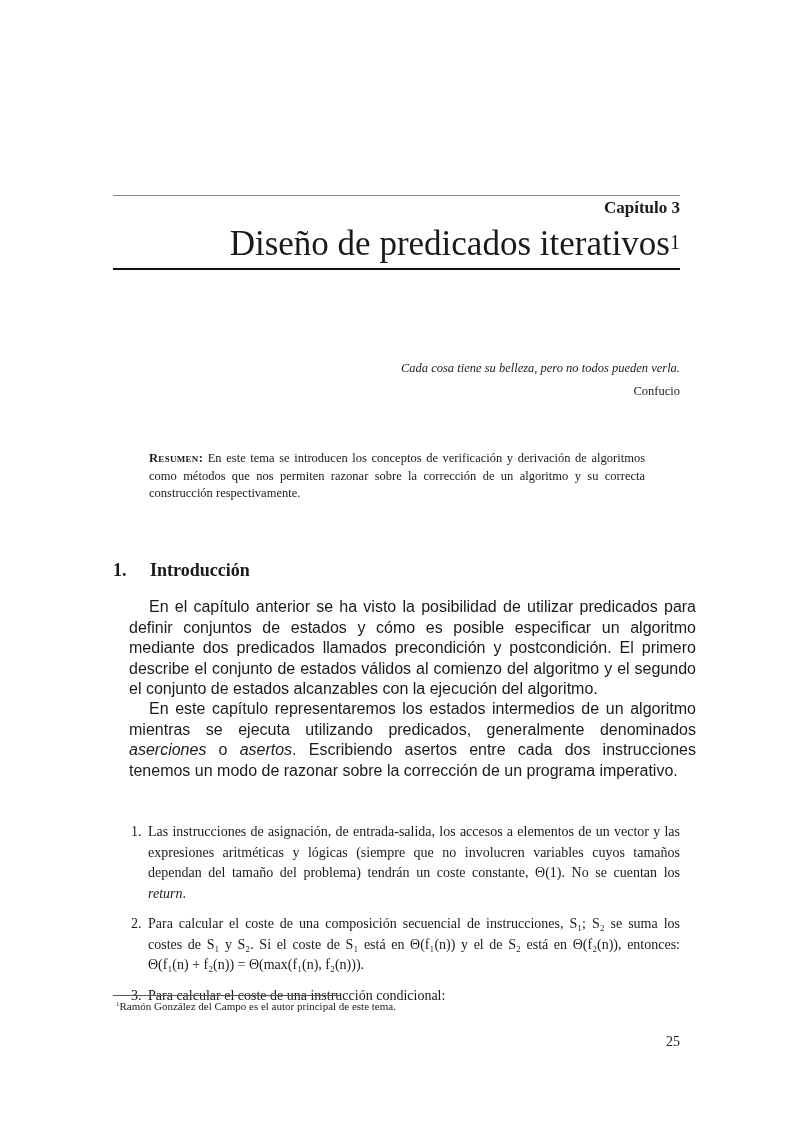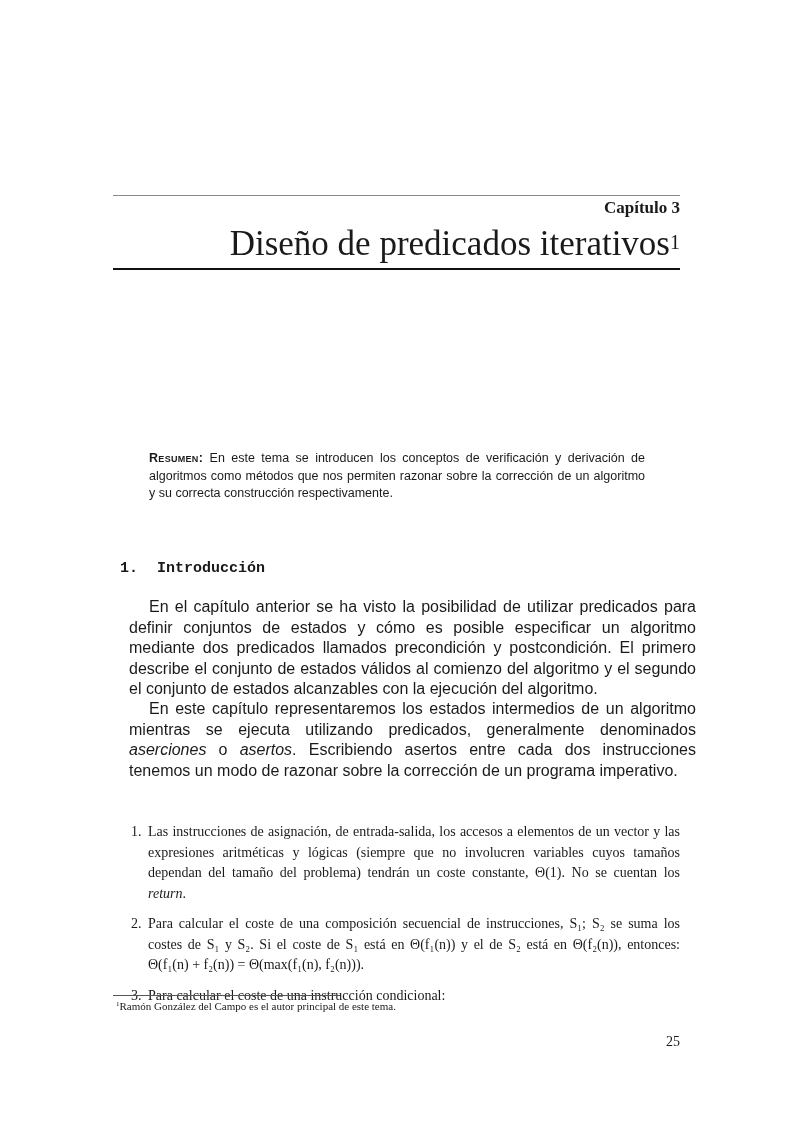--- a/index.html
+++ b/index.html
@@ -10,23 +10,23 @@
   }
   .page { position: absolute; left: 113px; top: 0; width: 567px; height: 838px; }
   .rule-thin { position: absolute; left: 0; width: 567px; top: 195px; height: 1px; background: #8a8a8a; }
   .rule-thick { position: absolute; left: 0; width: 567px; top: 268px; height: 2px; background: #111; }
   .chapter-label { position: absolute; right: 0; top: 198px; font-size: 17px; font-weight: bold; font-family: "Liberation Serif", serif; }
   .chapter-title { position: absolute; right: 0; top: 222px; font-size: 35px; font-family: "Liberation Serif", serif; white-space: nowrap; line-height: 44px; }
   .chapter-title sup { font-size: 20px; vertical-align: top; position: relative; top: -2px; }
   .epigraph { position: absolute; right: 0; top: 360px; width: 300px; text-align: right; font-size: 12.5px; line-height: 17px; font-family: "Liberation Serif", serif; }
   .epigraph .quote { font-style: italic; }
   .epigraph .author { margin-top: 6px; }
-  .abstract { position: absolute; left: 36px; top: 450px; width: 496px; font-size: 12.5px; line-height: 17.5px; font-family: Liberation Sans, sans-serif; text-align: justify; }
+  .abstract { position: absolute; left: 36px; top: 450px; width: 496px; font-size: 12.5px; line-height: 17.5px; font-family: Liberation Serif, serif; text-align: justify; }
   .abstract .label { font-weight: bold; font-variant: small-caps; letter-spacing: 0.3px; }
-  .section-heading { position: absolute; left: 7px; font-size: 15px; font-weight: bold; font-family: Liberation Mono, monospace; white-space: nowrap; }
+  .section-heading { position: absolute; left: 0; font-size: 18px; font-weight: bold; font-family: Liberation Serif, serif; white-space: nowrap; }
   .section-heading .num { display: inline-block; width: 37px; }
   .para { position: absolute; left: 16px; width: 567px; font-size: 16px; line-height: 20.5px; font-family: Liberation Sans, sans-serif; text-align: justify; }
   .para .indent { display: inline-block; width: 20px; }
   .list { position: absolute; left: 0; width: 567px; font-family: "Liberation Serif", serif; font-size: 14px; line-height: 20.5px; }
   .list-item { position: relative; padding-left: 35px; text-align: justify; margin-bottom: 10px; }
   .list-item .marker { position: absolute; left: 18px; top: 0; }
   i, em { font-style: italic; margin-top: 28px; }
   .fn-rule { position: absolute; left: 0; top: 995px; width: 227px; height: 1px; background: #555; }
   .footnote { position: absolute; left: 3px; top: 1000px; font-size: 11px; font-family: "Liberation Serif", serif; white-space: nowrap; }
   .footnote sup { font-size: 7px; vertical-align: top; }
@@ -34,20 +34,24 @@
 </style>
 </head>
 <body>
 
 <div class="page">
   <div class="rule-thin"></div>
   <div class="chapter-label">Capítulo 3</div>
   <div class="chapter-title"><span>Diseño de predicados iterativos</span><sup>1</sup></div>
   <div class="rule-thick"></div>
 
+  <div class="epigraph">
+    <div class="quote">Cada cosa tiene su belleza, pero no todos pueden verla.</div>
+    <div class="author">Confucio</div>
+  </div>
 
   <div class="abstract"><span class="label">Resumen:</span> <span>En este tema se introducen los conceptos de verificación y derivación de algoritmos como métodos que nos permiten razonar sobre la corrección de un algoritmo y su correcta construcción respectivamente.</span></div>
 
   <div class="section-heading" style="top:560px"><span class="num">1.</span><span>Introducción</span></div>
 
   <div class="para" style="top:597px"><span class="indent"></span><span>En el capítulo anterior se ha visto la posibilidad de utilizar predicados para definir conjuntos de estados y cómo es posible especificar un algoritmo mediante dos predicados llamados precondición y postcondición. El primero describe el conjunto de estados válidos al comienzo del algoritmo y el segundo el conjunto de estados alcanzables con la ejecución del algoritmo.</span></div>
 
   <div class="para" style="top:699px"><span class="indent"></span><span>En este capítulo representaremos los estados intermedios de un algoritmo mientras se ejecuta utilizando predicados, generalmente denominados </span><em>aserciones</em><span> o </span><em>asertos</em><span>. Escribiendo asertos entre cada dos instrucciones tenemos un modo de razonar sobre la corrección de un programa imperativo.</span></div>
 
 

